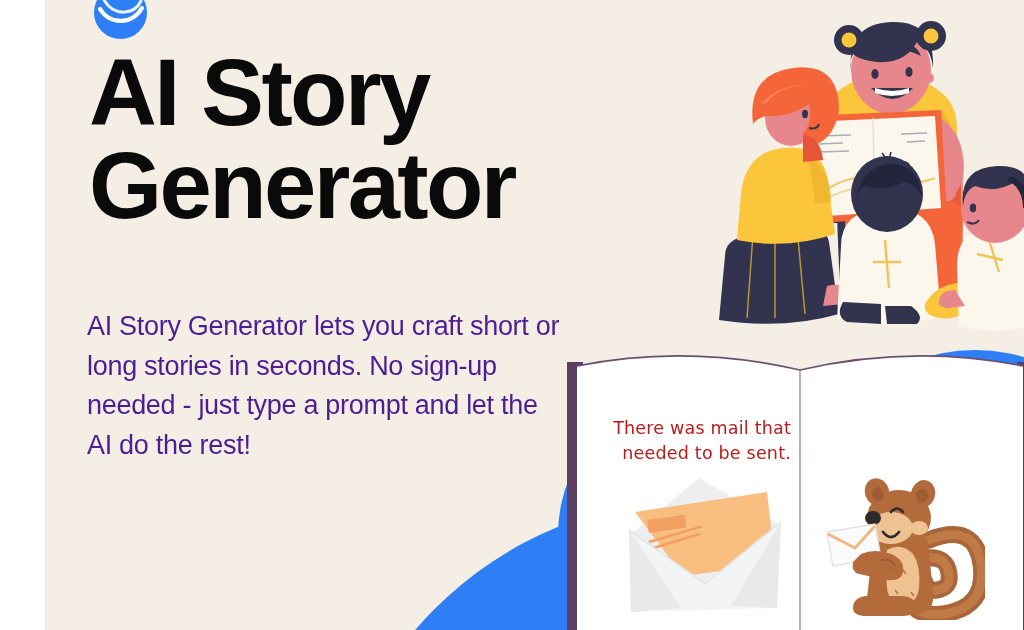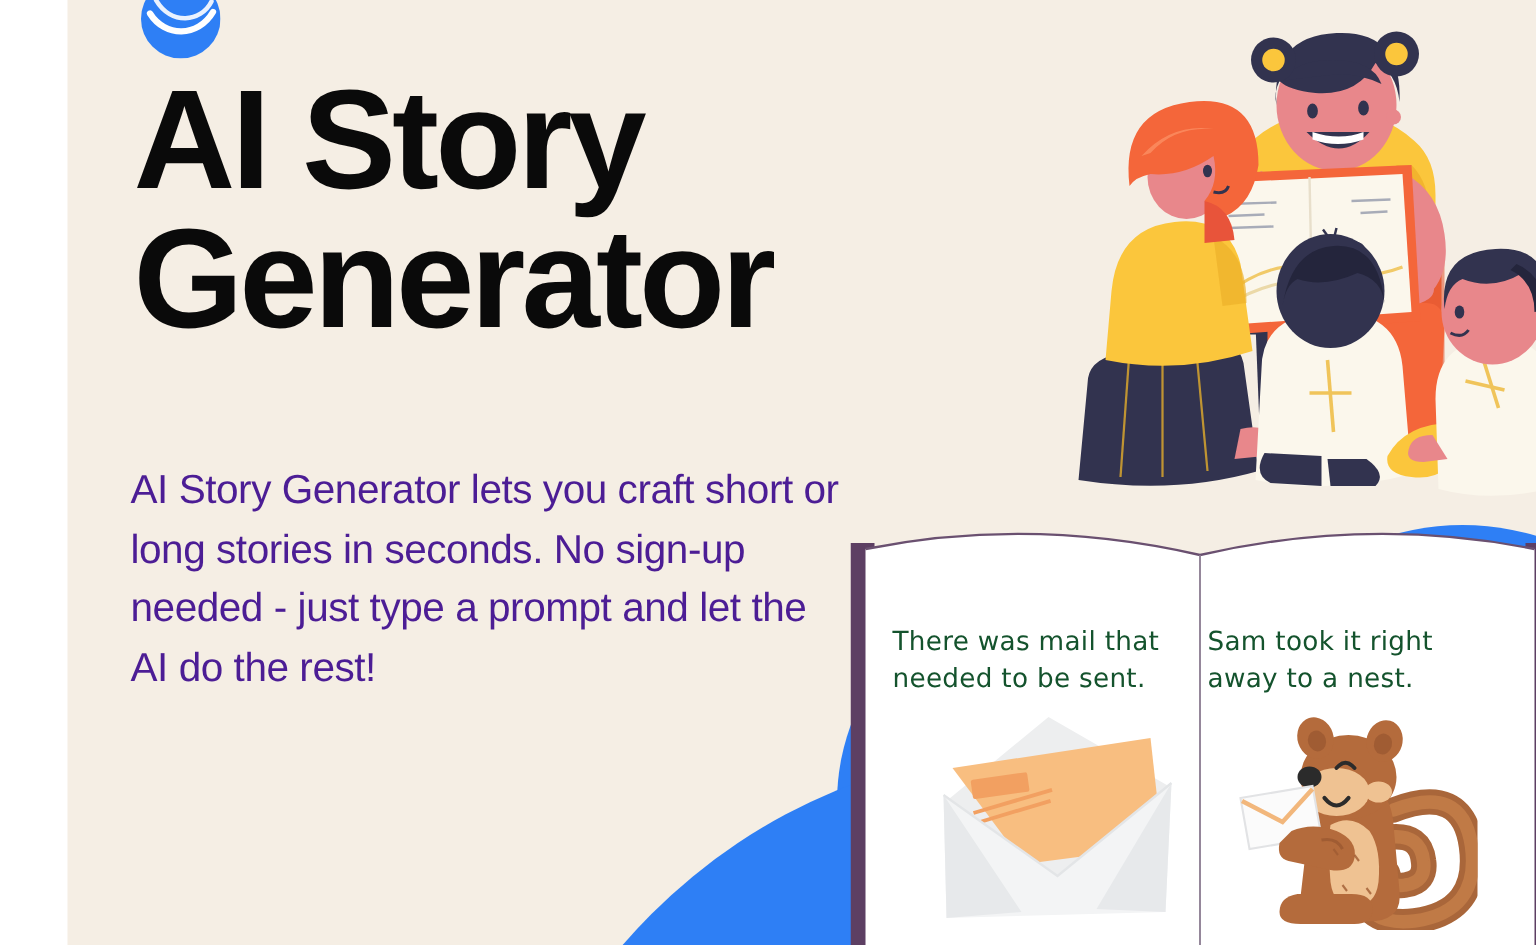--- a/index.html
+++ b/index.html
@@ -89,22 +89,22 @@
   }
 
   .book-caption {
     position: absolute;
     margin: 0;
     font-family: "DejaVu Sans", sans-serif;
     font-size: 17.5px;
     font-weight: 400;
     line-height: 1.42;
     letter-spacing: 0.2px;
-    color: #14532d;
-    text-align: left;
+    color: #b91c1c;
+    text-align: right;
   }
   #caption-left  { left: 28px;  top: 68px; width: 196px; }
   #caption-right { left: 238px; top: 68px; width: 196px; }
 
   #envelope-art { position: absolute; left: 58px;  top: 128px; width: 160px; height: 140px; }
   #squirrel-art { position: absolute; left: 258px; top: 126px; width: 160px; height: 146px; }
 </style>
 </head>
 <body>
 
@@ -276,21 +276,20 @@
       <rect x="450" y="14" width="16" height="268" fill="#5D3F63"></rect>
 
       <path d="M10 18 q110 -22 223 4 q113 -26 223 -4 l0 264 l-446 0 Z" fill="#FFFFFF"></path>
 
       <path d="M10 18 q110 -22 223 4 q113 -26 223 -4" stroke="#6A5070" stroke-width="1.6" fill="none"></path>
 
       <path d="M233 22 l0 260" stroke="#8A7A90" stroke-width="1.2" fill="none"></path>
     </svg>
 
     <p class="book-caption" id="caption-left">There was mail that needed to be sent.</p>
-    <p class="book-caption" id="caption-right">Sam took it right away to a nest.</p>
 
     <div id="envelope-art">
       <svg viewBox="0 0 160 140" width="160" height="140" aria-hidden="true">
 
         <path d="M6 58 L74 2 L154 48 L150 118 L10 128 Z" fill="#EDEEEF"></path>
 
         <path d="M10 36 L142 16 L150 88 L58 100 Z" fill="#F8BE80"></path>
         <rect x="22" y="44" width="38" height="13" rx="1.5" transform="rotate(-8 22 44)" fill="#F2A061"></rect>
         <g stroke="#F2A061" stroke-width="2.6" fill="none">
           <path d="M24 66 l54 -8" transform="rotate(-8 24 66)"></path>

